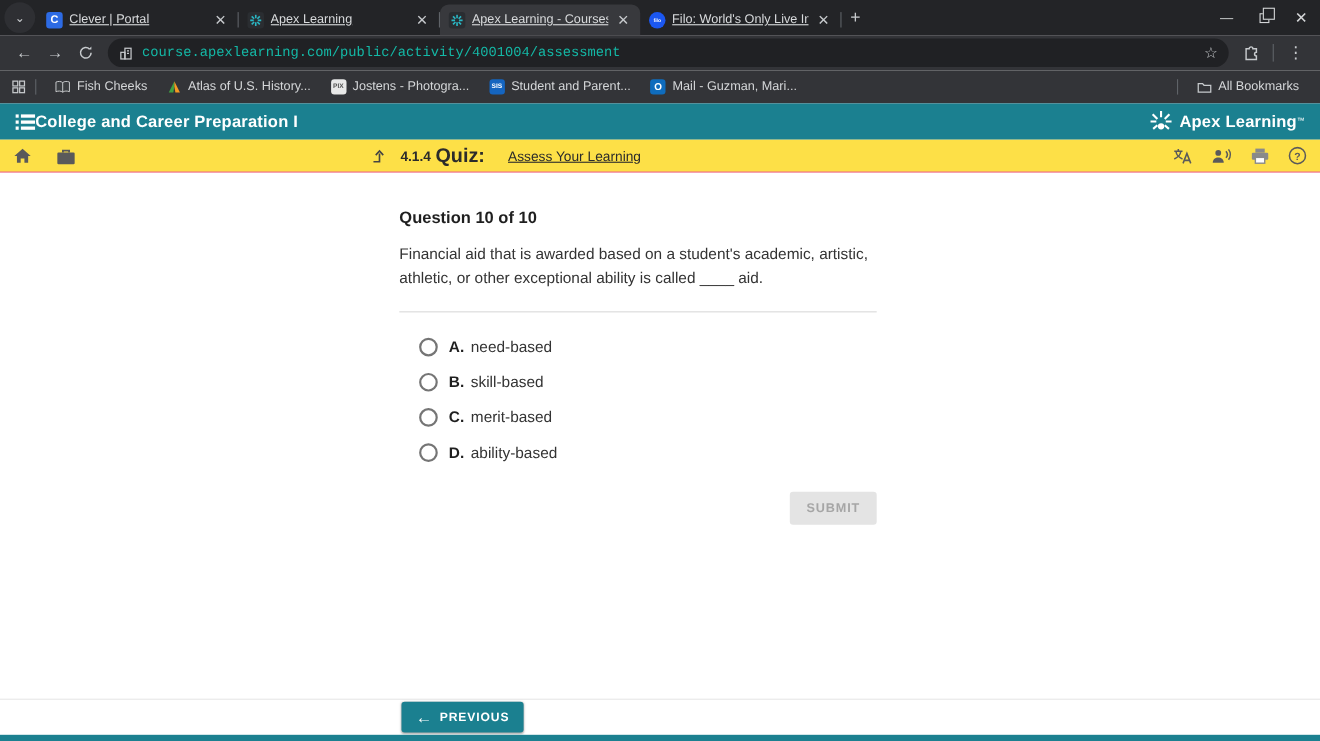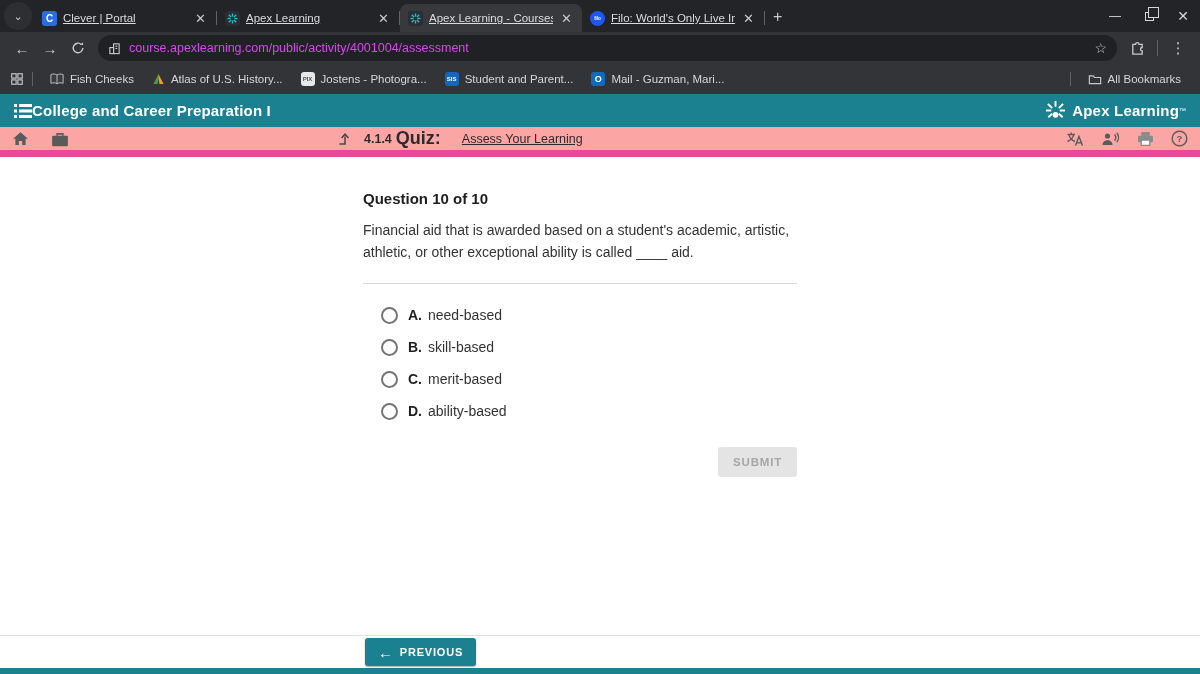--- a/index.html
+++ b/index.html
@@ -21,21 +21,21 @@
   .newtab { color:#c7cacd; font-size:16px; margin:0 8px 6px 8px; }
   .win-controls { margin-left:auto; display:flex; align-items:center; height:32px; }
   .win-btn { width:34px; height:32px; display:flex; align-items:center; justify-content:center; color:#d4d6d8; font-size:12px; }
   .restore-glyph { width:9px; height:9px; border:1px solid #d4d6d8; position:relative; }
   .restore-glyph:before { content:""; position:absolute; left:2px; bottom:2px; width:9px; height:9px; border:1px solid #d4d6d8; background:#232427; }
 
   
   .toolbar { height:32px; background:#333438; display:flex; align-items:center; padding:0 8px; flex-shrink:0; }
   .nav-ic { width:28px; height:28px; display:flex; align-items:center; justify-content:center; color:#c7cacd; font-size:15px; }
   .urlpill { flex:1; height:26px; background:#202124; border-radius:13px; display:flex; align-items:center; padding:0 10px; margin:0 6px; }
-  .urlpill .url { color:#d946ef; font-size:12.5px; margin-left:8px; flex:1; white-space:nowrap; overflow:hidden; }
+  .urlpill .url { color:#14b8a6; font-size:12.5px; margin-left:8px; flex:1; white-space:nowrap; overflow:hidden;font-family:Liberation Mono, monospace; }
   .pill-star { color:#c7cacd; font-size:14px; margin-left:auto; }
   .tb-right { display:flex; align-items:center; }
   .tb-sep { width:1px; height:16px; background:#5f6368; margin:0 6px; }
 
   
   .bookmarks { height:30px; background:#333438; display:flex; align-items:center; padding:0 10px; flex-shrink:0; }
   .bm-sep { width:1px; height:14px; background:#5f6368; margin:0 8px; }
   .bm-item { display:flex; align-items:center; margin:0 9px; color:#d4d6d8; font-size:11.5px; white-space:nowrap; }
   .bm-item .bicon { margin-right:6px; display:flex; align-items:center; justify-content:center; }
   .badge { width:14px; height:14px; border-radius:3px; display:flex; align-items:center; justify-content:center; color:#fff; font-size:6px; font-weight:bold; }
@@ -45,21 +45,21 @@
   .bm-spacer { flex:1; }
 
   
   .course-header { height:33px; background:#1b8090; display:flex; align-items:center; padding:0 14px; flex-shrink:0; }
   .course-title { color:#fff; font-size:15px; font-weight:bold; letter-spacing:.2px; }
   .brand { margin-left:auto; display:flex; align-items:center; color:#fff; }
   .brand-text { font-size:15px; font-weight:bold; margin-left:6px; letter-spacing:.2px; }
   .brand-tm { font-size:7px; vertical-align:top; }
 
   
-  .activity-bar { height:30px; background:#fca5a5; border-bottom:7px solid #ec4899; display:flex; align-items:center; padding:0 12px; flex-shrink:0; }
+  .activity-bar { height:30px; background:#fde047; border-bottom:1px solid #ec4899; display:flex; align-items:center; padding:0 12px; flex-shrink:0; }
   .act-left { display:flex; align-items:center; gap:22px; }
   .act-title { display:flex; align-items:center; margin-left:268px; }
   .act-code { font-size:12.5px; font-weight:bold; color:#2b2b2b; margin-left:12px; }
   .act-type { font-size:18px; font-weight:bold; color:#2b2b2b; margin-left:4px; }
   .act-name { font-size:12.5px; color:#2b2b2b; margin-left:21px;text-decoration:underline; }
   .act-right { margin-left:auto; display:flex; align-items:center; gap:17px; }
 
   
   .main { flex:1; background:#fff; position:relative; overflow:hidden; }
   .qcol { position:absolute; left:363px; top:33px; width:434px; }

